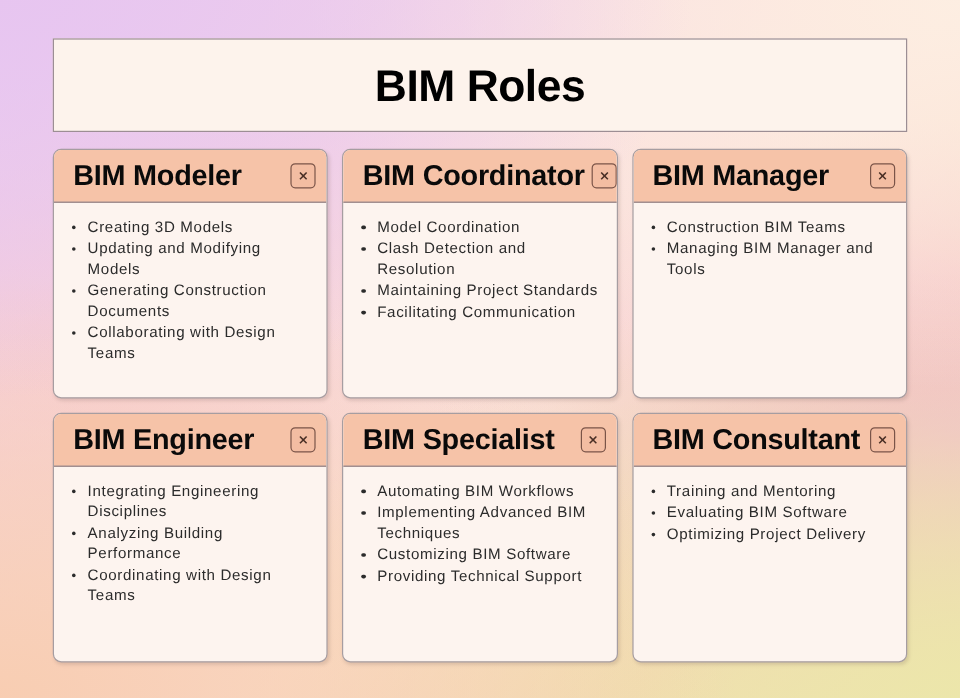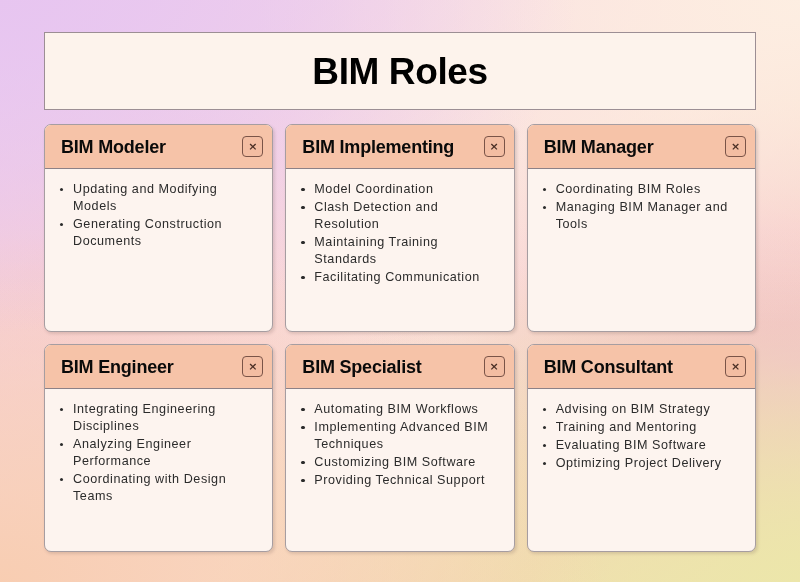--- a/index.html
+++ b/index.html
@@ -88,21 +88,21 @@
     background: #f6c3a8;
     border-bottom: 1px solid #8d8187;
     box-sizing: border-box;
     height: 44px;
     flex: 0 0 auto;
     display: flex;
     align-items: center;
     padding: 0 9px 0 16px;
   }
   .card-title {
-    font-size: 18px;
+    font-size: 24px;
     font-weight: 700;
     color: #0a0a0a;
     letter-spacing: -0.2px;
     line-height: 1;
     flex: 1 1 auto;
     white-space: nowrap;
   }
 
   .close-button {
     flex: 0 0 auto;
@@ -173,69 +173,71 @@
 
     <div class="card">
       <div class="card-header">
         <div class="card-title">BIM Modeler</div>
         <div class="close-button">
           <span class="close-icon-glyph">×</span>
         </div>
       </div>
       <div class="card-body">
         <ul class="bullet-list">
+          <li>Creating 3D Models</li>
           <li>Updating and Modifying Models</li>
           <li>Generating Construction Documents</li>
-        </ul>
-      </div>
-    </div>
-
-    <div class="card">
-      <div class="card-header">
-        <div class="card-title">BIM Implementing</div>
+          <li>Collaborating with Design Teams</li>
+        </ul>
+      </div>
+    </div>
+
+    <div class="card">
+      <div class="card-header">
+        <div class="card-title">BIM Coordinator</div>
         <div class="close-button">
           <span class="close-icon-glyph">×</span>
         </div>
       </div>
       <div class="card-body">
         <ul class="bullet-list">
           <li>Model Coordination</li>
           <li>Clash Detection and Resolution</li>
-          <li>Maintaining Training Standards</li>
+          <li>Maintaining Project Standards</li>
           <li>Facilitating Communication</li>
         </ul>
       </div>
     </div>
 
     <div class="card">
       <div class="card-header">
         <div class="card-title">BIM Manager</div>
         <div class="close-button">
           <span class="close-icon-glyph">×</span>
         </div>
       </div>
       <div class="card-body">
         <ul class="bullet-list">
-          <li>Coordinating BIM Roles</li>
+          <li>Construction BIM Teams</li>
           <li>Managing BIM Manager and Tools</li>
         </ul>
       </div>
     </div>
 
     <div class="card">
       <div class="card-header">
         <div class="card-title">BIM Engineer</div>
         <div class="close-button">
           <span class="close-icon-glyph">×</span>
         </div>
       </div>
       <div class="card-body">
         <ul class="bullet-list">
           <li>Integrating Engineering Disciplines</li>
-          <li>Analyzing Engineer Performance</li>
+          <li>Analyzing Building Performance</li>
           <li>Coordinating with Design Teams</li>
         </ul>
       </div>
     </div>
 
     <div class="card">
       <div class="card-header">
         <div class="card-title">BIM Specialist</div>
         <div class="close-button">
           <span class="close-icon-glyph">×</span>
@@ -253,21 +255,20 @@
 
     <div class="card">
       <div class="card-header">
         <div class="card-title">BIM Consultant</div>
         <div class="close-button">
           <span class="close-icon-glyph">×</span>
         </div>
       </div>
       <div class="card-body">
         <ul class="bullet-list">
-          <li>Advising on BIM Strategy</li>
           <li>Training and Mentoring</li>
           <li>Evaluating BIM Software</li>
           <li>Optimizing Project Delivery</li>
         </ul>
       </div>
     </div>
 
   </div>
 </div>
 

